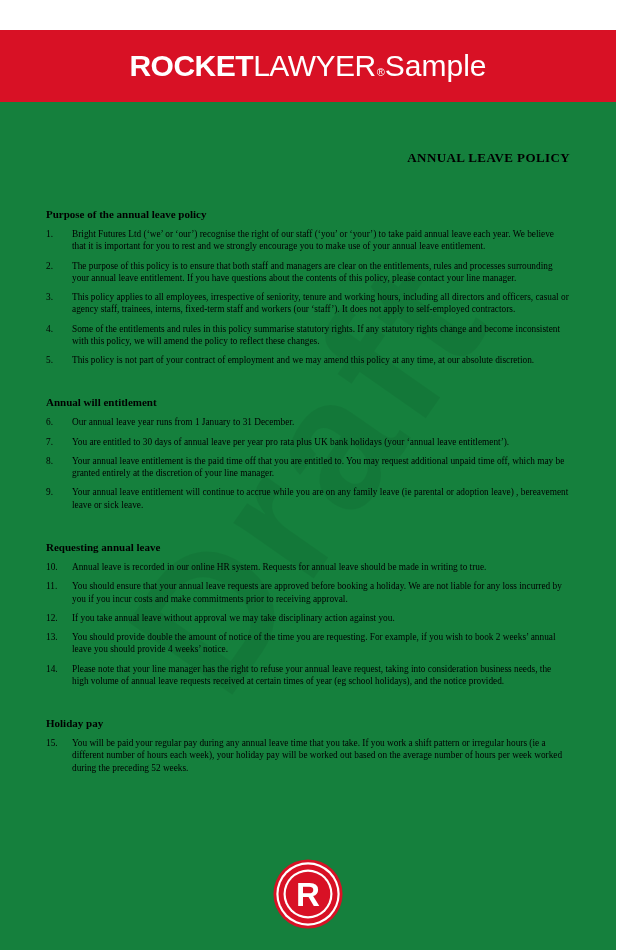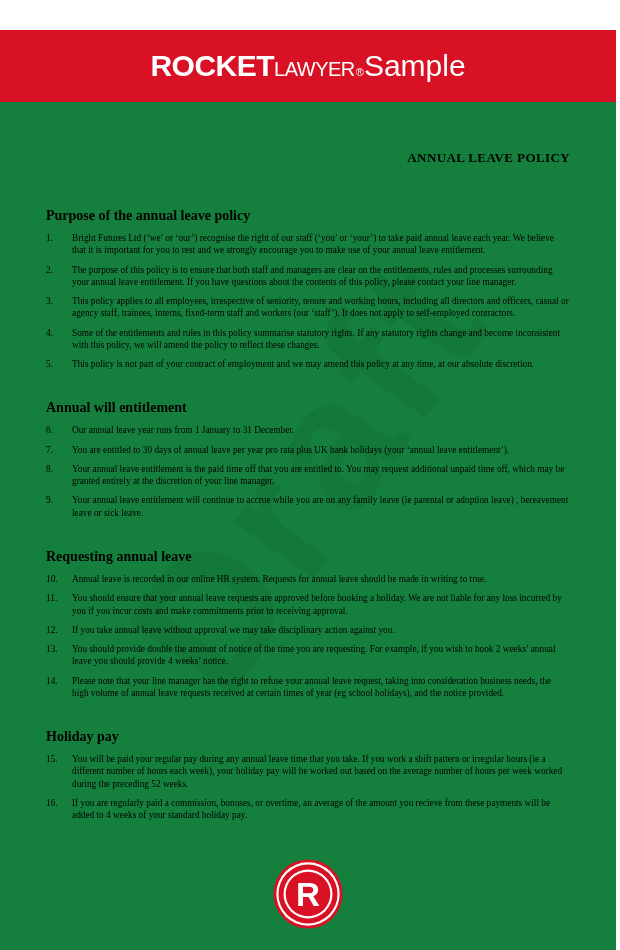--- a/index.html
+++ b/index.html
@@ -44,21 +44,21 @@
   .logo-rocket {
     font-family: "Liberation Sans", sans-serif;
     font-weight: bold;
     font-size: 30px;
     letter-spacing: -0.5px;
     color: #ffffff;
   }
   .logo-lawyer {
     font-family: "Liberation Sans", sans-serif;
     font-weight: normal;
-    font-size: 20px;
+    font-size: 30px;
     letter-spacing: -0.5px;
     color: #ffffff;
   }
   .logo-reg {
     font-family: "Liberation Sans", sans-serif;
     font-size: 11px;
     color: #ffffff;
     margin-left: 1px;
     position: relative;
     top: 0px;
@@ -79,21 +79,21 @@
     font-family: "Liberation Serif", serif;
     font-weight: bold;
     font-size: 13px;
     letter-spacing: 0.4px;
     margin-top: 48px;
     margin-bottom: 0;
   }
   .section-heading {
     font-family: "Liberation Serif", serif;
     font-weight: bold;
-    font-size: 14px;
+    font-size: 11px;
     margin-top: 30px;
     margin-bottom: 8px;
   }
   .section-heading.first {
     margin-top: 42px;
   }
   ol.clauses {
     list-style: none;
     margin: 0;
     padding: 0;
@@ -231,24 +231,20 @@
         <span class="num">14.</span>
         <span>Please note that your line manager has the right to refuse your annual leave request, taking into consideration business needs, the high volume of annual leave requests received at certain times of year (eg school holidays), and the notice provided.</span>
       </li>
     </ol>
 
     <div class="section-heading">Holiday pay</div>
     <ol class="clauses">
       <li class="clause">
         <span class="num">15.</span>
         <span>You will be paid your regular pay during any annual leave time that you take. If you work a shift pattern or irregular hours (ie a different number of hours each week), your holiday pay will be worked out based on the average number of hours per week worked during the preceding 52 weeks.</span>
-      </li>
-      <li class="clause">
-        <span class="num">16.</span>
-        <span>If you are regularly paid a commission, bonuses, or overtime, an average of the amount you recieve from these payments will be added to  4 weeks of your standard holiday pay.</span>
       </li>
     </ol>
 
   </div>
 
   <div class="footer-seal">
     <div class="seal">
       <svg width="72" height="72" viewBox="0 0 100 100" aria-hidden="true">
         <g fill="#d81125">
           <g id="teeth">

